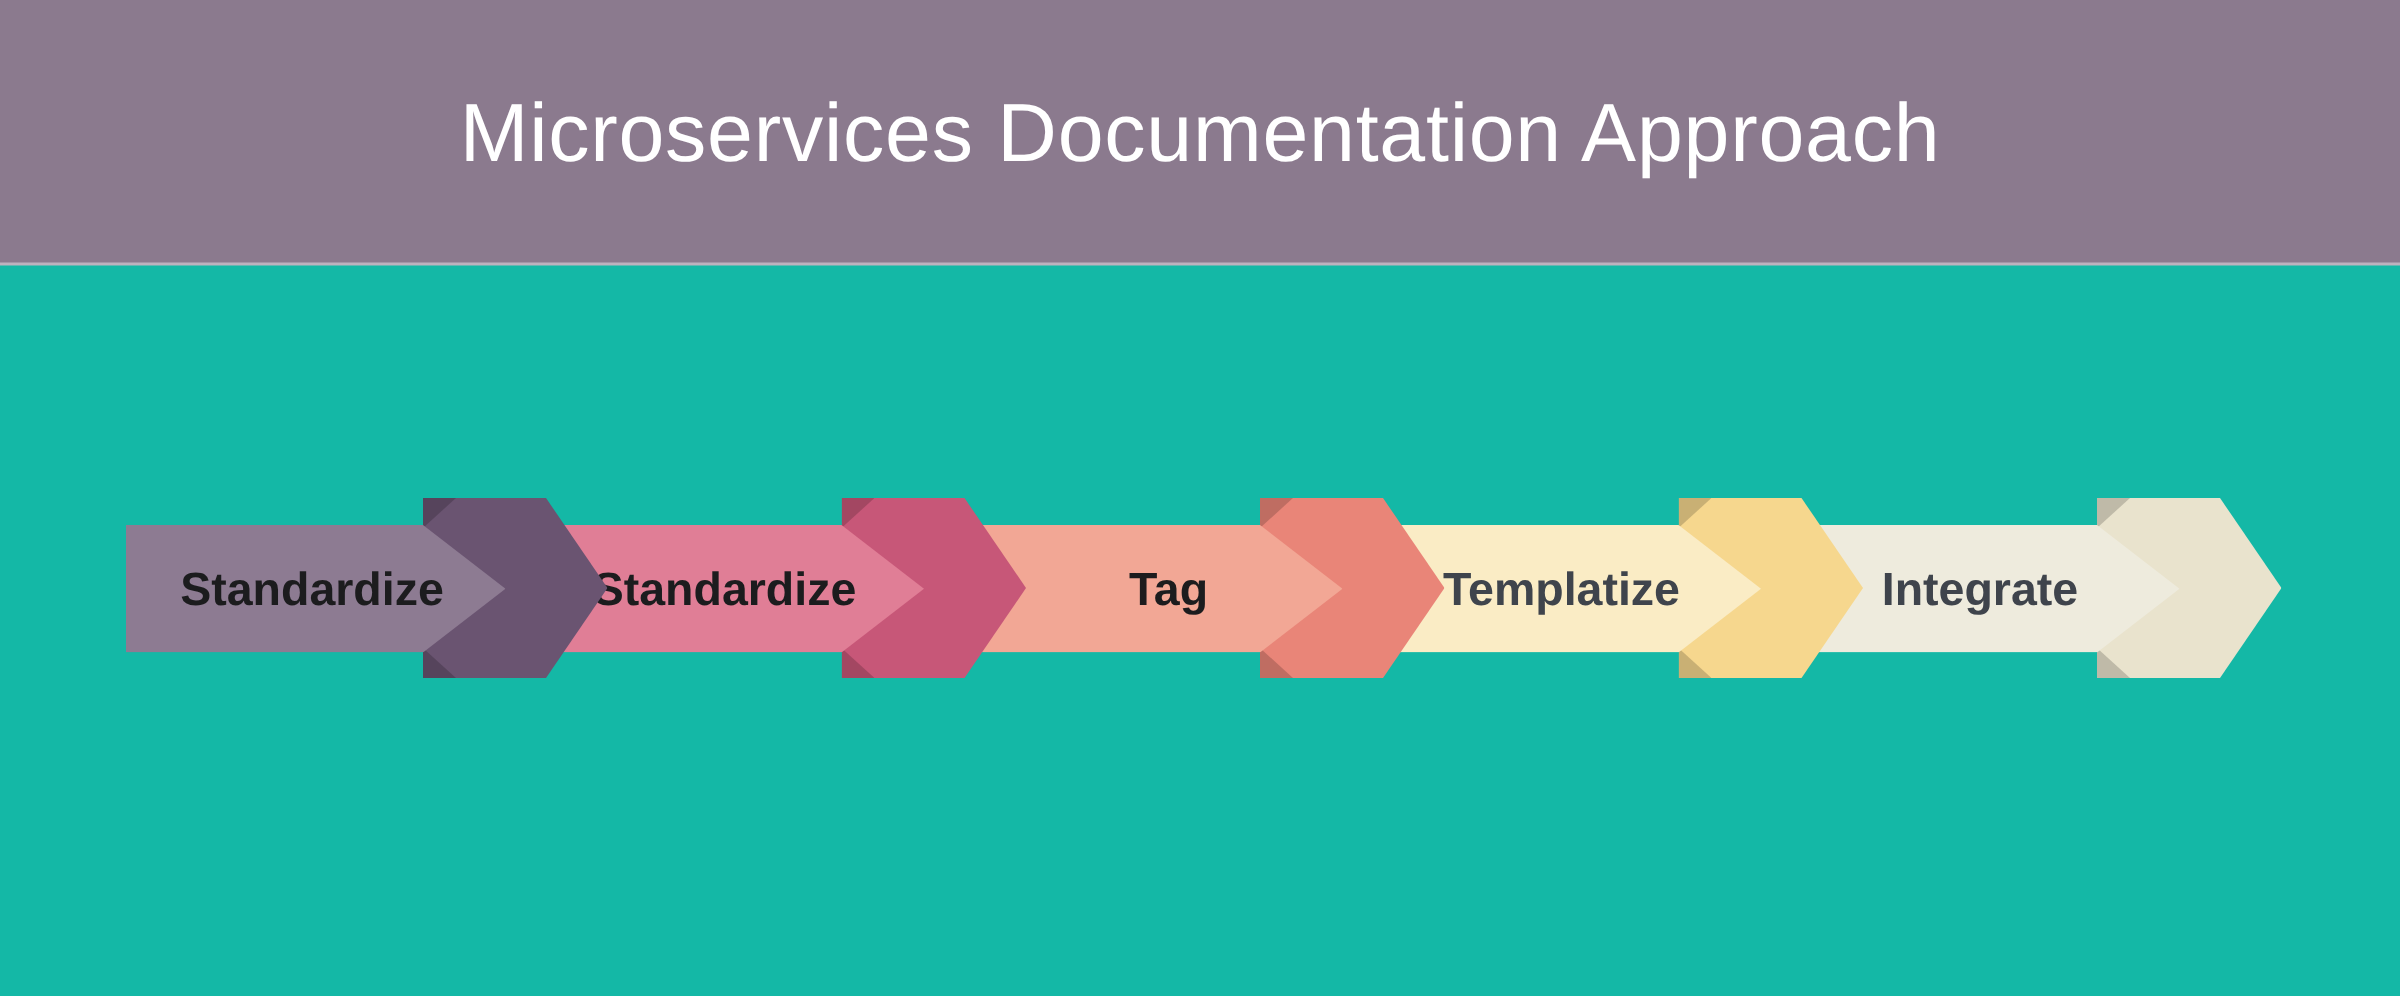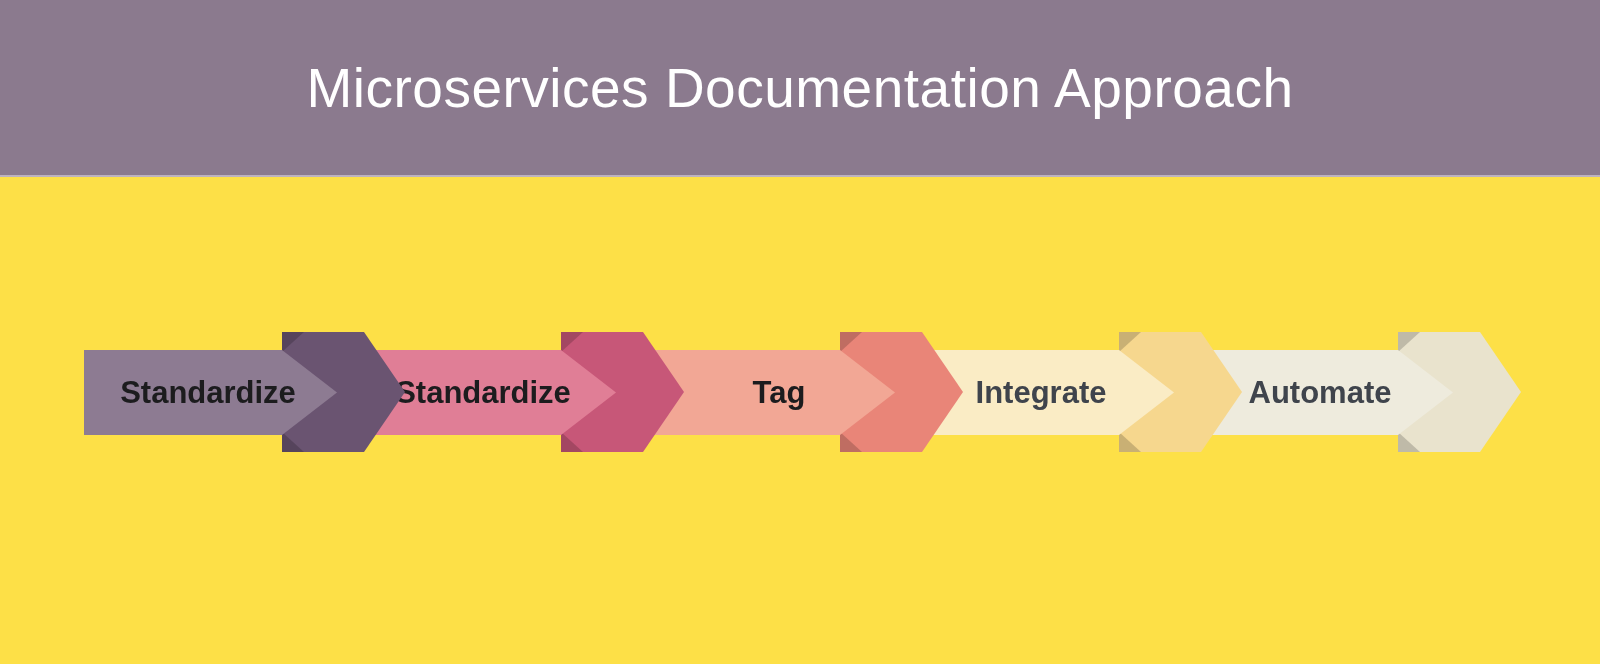--- a/index.html
+++ b/index.html
@@ -104,21 +104,21 @@
 </style>
 </head>
 <body>
 
 <div class="page" style="background: rgb(232, 228, 233);">
 
   <header class="header" style="background: rgb(139, 122, 142);">
     <h1 class="title" style="color: rgb(255, 255, 255);">Microservices Documentation Approach</h1>
   </header>
 
-  <div class="canvas" style="background: #fde047;">
+  <div class="canvas" style="background: #14b8a6;">
 
     <div class="seg seg1">
       <div class="chevron" style="background: rgb(106, 84, 113);"></div>
       <div class="fold fold-top" style="background: rgba(0, 0, 0, 0.18);"></div>
       <div class="fold fold-bottom" style="background: rgba(0, 0, 0, 0.18);"></div>
       <div class="bar" style="background: rgb(141, 123, 146);"></div>
       <div class="label" style="color: rgb(28, 28, 30);">Standardize</div>
     </div>
 
     <div class="seg seg2">
@@ -135,25 +135,25 @@
       <div class="fold fold-bottom" style="background: rgba(0, 0, 0, 0.18);"></div>
       <div class="bar" style="background: rgb(242, 167, 149);"></div>
       <div class="label" style="color: rgb(28, 28, 30);">Tag</div>
     </div>
 
     <div class="seg seg4">
       <div class="chevron" style="background: rgb(246, 215, 142);"></div>
       <div class="fold fold-top" style="background: rgba(0, 0, 0, 0.18);"></div>
       <div class="fold fold-bottom" style="background: rgba(0, 0, 0, 0.18);"></div>
       <div class="bar" style="background: rgb(250, 236, 197);"></div>
-      <div class="label" style="color: rgb(63, 68, 76);">Integrate</div>
+      <div class="label" style="color: rgb(63, 68, 76);">Templatize</div>
     </div>
 
     <div class="seg seg5">
       <div class="chevron" style="background: rgb(233, 227, 205);"></div>
       <div class="fold fold-top" style="background: rgba(0, 0, 0, 0.18);"></div>
       <div class="fold fold-bottom" style="background: rgba(0, 0, 0, 0.18);"></div>
       <div class="bar" style="background: rgb(238, 235, 221);"></div>
-      <div class="label" style="color: rgb(63, 68, 76);">Automate</div>
+      <div class="label" style="color: rgb(63, 68, 76);">Integrate</div>
     </div>
 
   </div>
 </div>
 
 </body></html>

